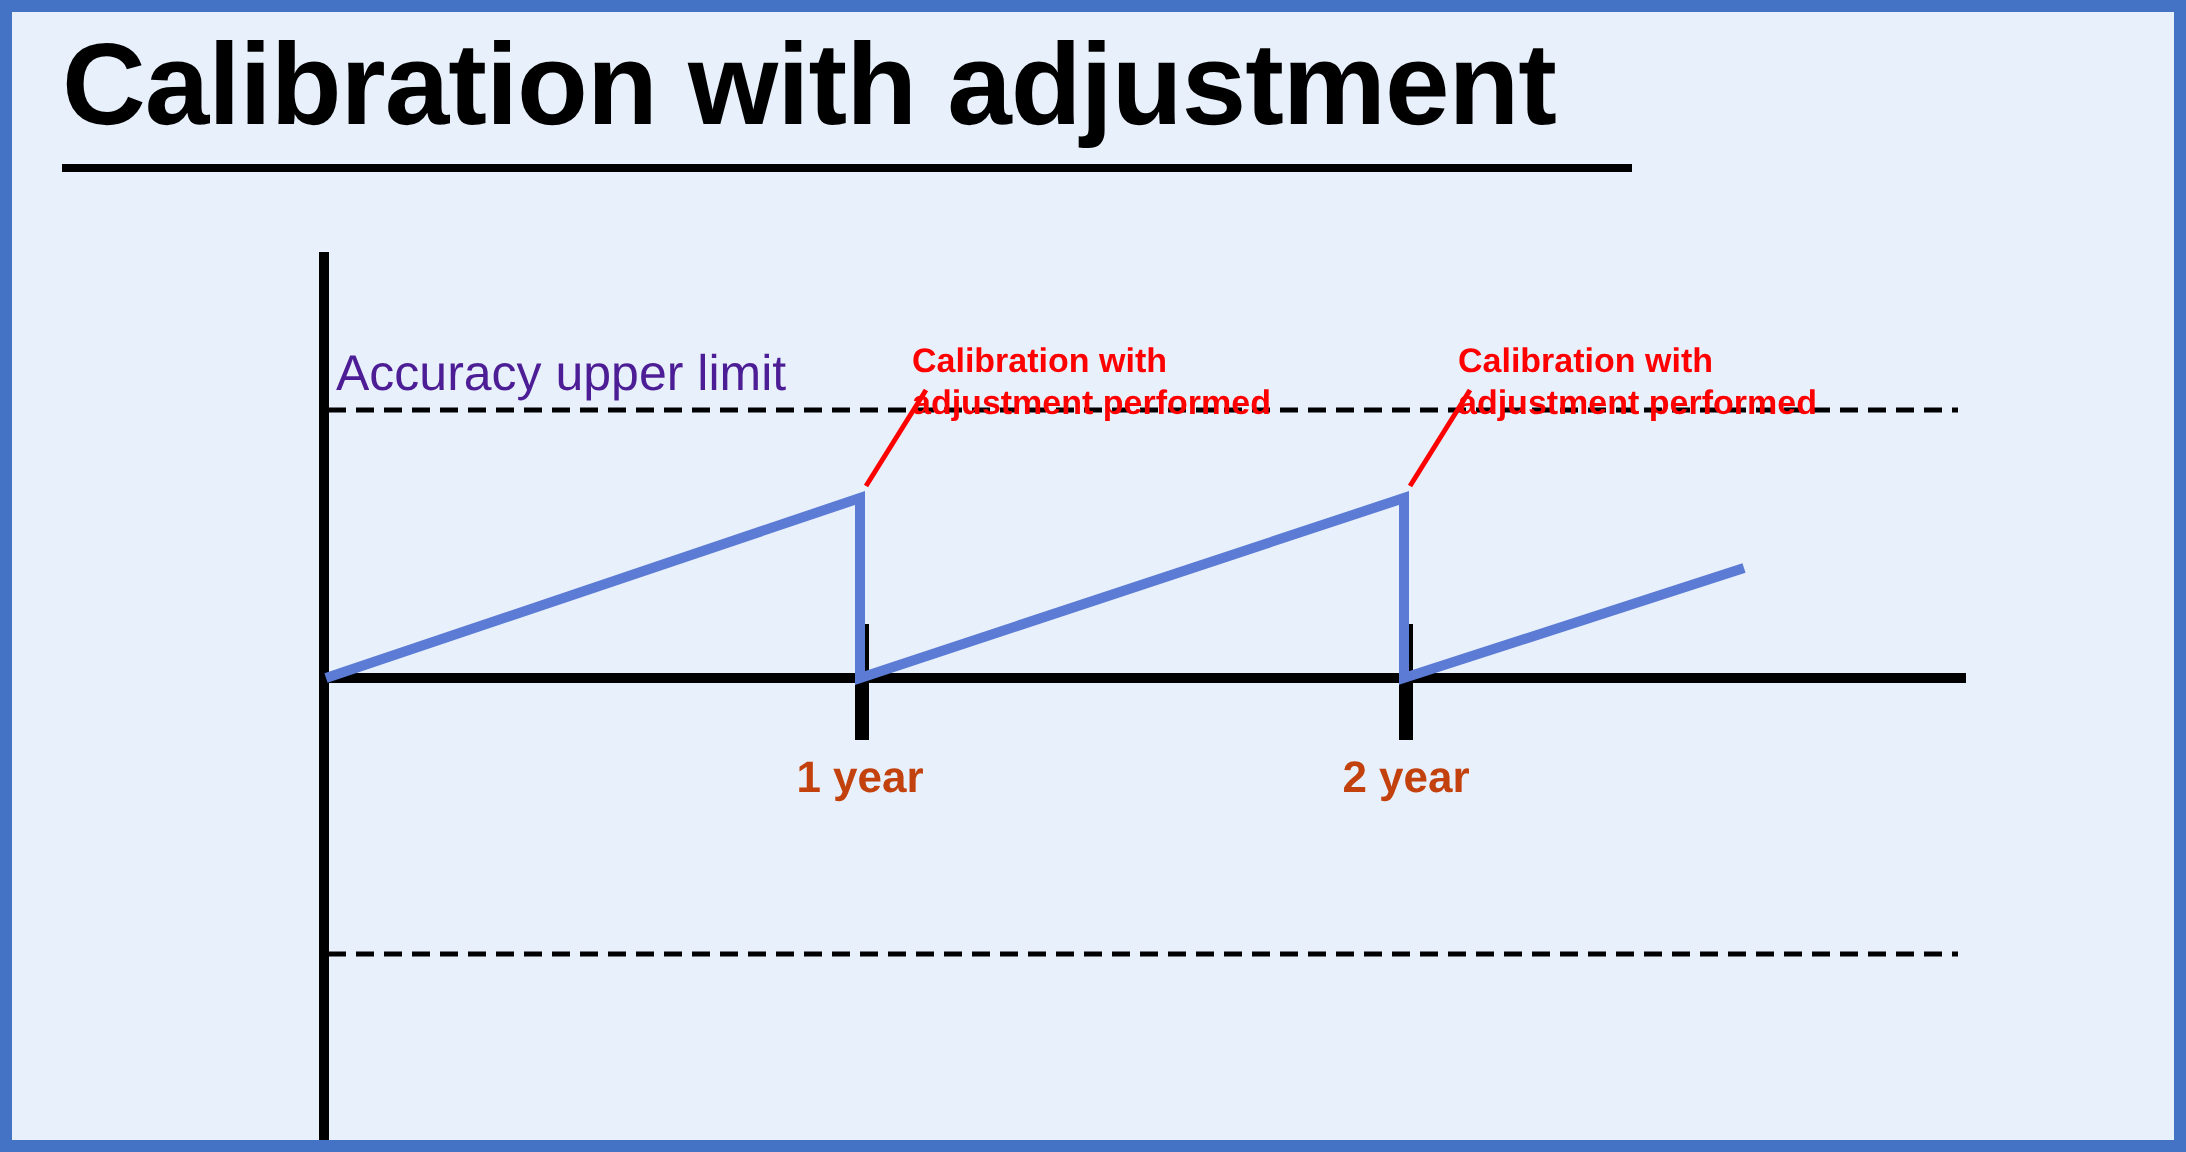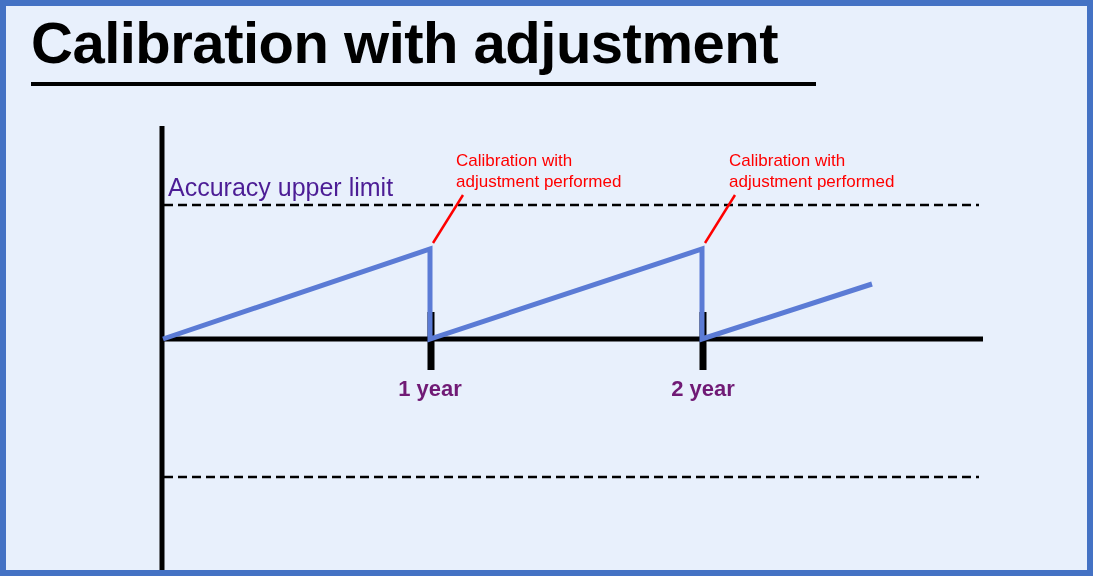--- a/index.html
+++ b/index.html
@@ -62,34 +62,35 @@
     color: #4c1d95;
     white-space: nowrap;
     line-height: 30px;
   }
   #label-upper-limit { left: 162px; top: 166px; }
   #label-lower-limit { left: 162px; top: 476px; }
   .tick-label {
     position: absolute;
     font-size: 22px;
     font-weight: 700;
-    color: #701a75;
+    color: #c2410c;
     white-space: nowrap;
     line-height: 26px;
     text-align: center;
   }
   #tick-label-1 { left: 374px; top: 370px; width: 100px; }
   #tick-label-2 { left: 647px; top: 370px; width: 100px; }
   .annotation {
     position: absolute;
     font-size: 17px;
-    font-weight: 400;
+    font-weight: 700;
     color: #ff0000;
     line-height: 21px;
     white-space: nowrap;
+    margin-top: 20px;
   }
   #annotation-1 { left: 450px; top: 144px; }
   #annotation-2 { left: 723px; top: 144px; }
   .annot-line { display: block; }
 </style>
 </head>
 <body>
 
 <div id="slide">
   <div id="slide-inner">

